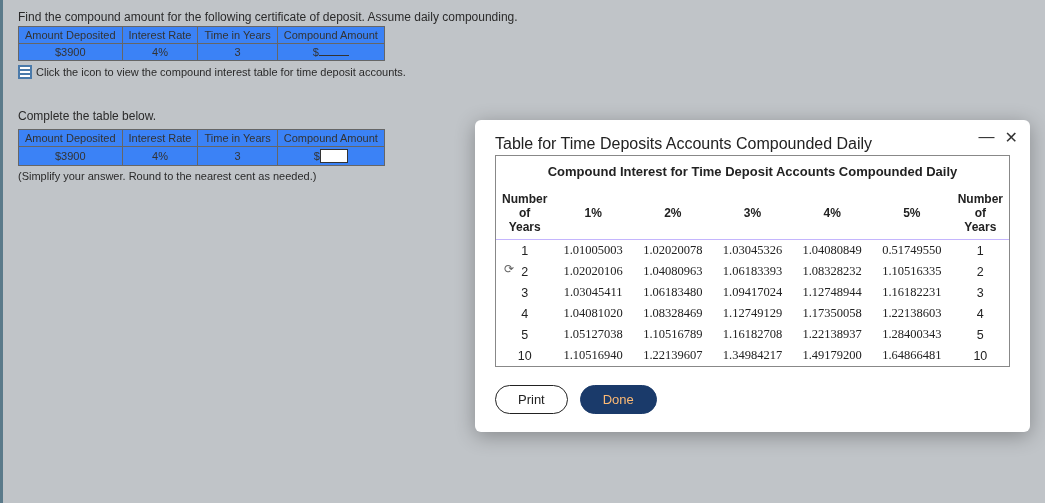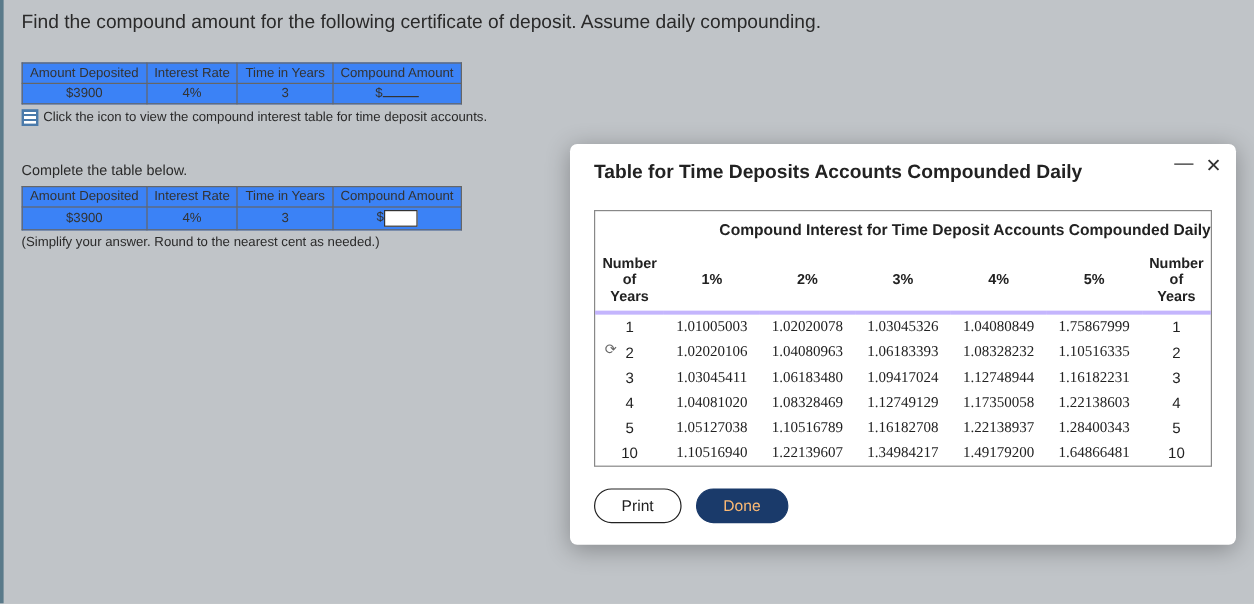--- a/index.html
+++ b/index.html
@@ -12,23 +12,23 @@
       font-size: 12px;
       color: #333;
     }
     .main-bg {
       background: #c0c4c8;
       padding: 10px 15px;
       height: 100%;
       border-left: 3px solid #5a7a8a;
     }
     .problem-text {
-      font-size: 16px;
+      font-size: 12px;
       color: #2a2a2a;
-      margin-bottom: 24px;
+      margin-bottom: 2px;
     }
     .mini-table {
       border-collapse: collapse;
       margin-bottom: 4px;
       background: #3b82f6;
     }
     .mini-table td, .mini-table th {
       border: 1px solid #666;
       padding: 2px 6px;
       font-size: 11px;
@@ -95,48 +95,48 @@
       top: 8px;
       right: 12px;
       display: flex;
       gap: 10px;
       font-size: 16px;
       color: #333;
     }
     .modal-title {
       font-size: 16px;
       color: #222;
-      margin-bottom: 22px;
-      font-weight: bold;
+      margin-bottom: 2px;
+      font-weight: normal;
     }
     .ci-table-wrap {
       border: 1px solid #888;
       margin: 0 auto 18px;
     }
     .ci-caption {
-      text-align: right;
+      text-align: center;
       font-size: 13px;
       font-weight: bold;
       color: #222;
       padding: 8px 0 10px;
     }
     .ci-table {
       border-collapse: collapse;
       width: 100%;
       font-size: 12px;
       color: #222;
     }
     .ci-table th, .ci-table td {
       padding: 3px 6px;
       text-align: center;
       font-weight: normal;
     }
     .ci-table thead th {
       font-weight: bold;
-      border-bottom: 3px solid #c4b5fd;
+      border-bottom: 1px solid #c4b5fd;
       padding-bottom: 5px;
     }
     .ci-table .year-col-left, .ci-table .year-col-right {
       font-weight: bold;
       width: 55px;
     }
     .ci-table tbody td {
       font-family: 'Times New Roman', serif;
       font-size: 12.5px;
     }
@@ -244,21 +244,21 @@
           <th class="year-col-right">Number of Years</th>
         </tr>
       </thead>
       <tbody id="ci-body">
           <tr>
             <td class="nyl">1</td>
             <td>1.01005003</td>
             <td>1.02020078</td>
             <td>1.03045326</td>
             <td>1.04080849</td>
-            <td>1.75867999</td>
+            <td>0.51749550</td>
             <td class="nyr">1</td>
           </tr>
           <tr>
             <td class="nyl">2</td>
             <td>1.02020106</td>
             <td>1.04080963</td>
             <td>1.06183393</td>
             <td>1.08328232</td>
             <td>1.10516335</td>
             <td class="nyr">2</td>

